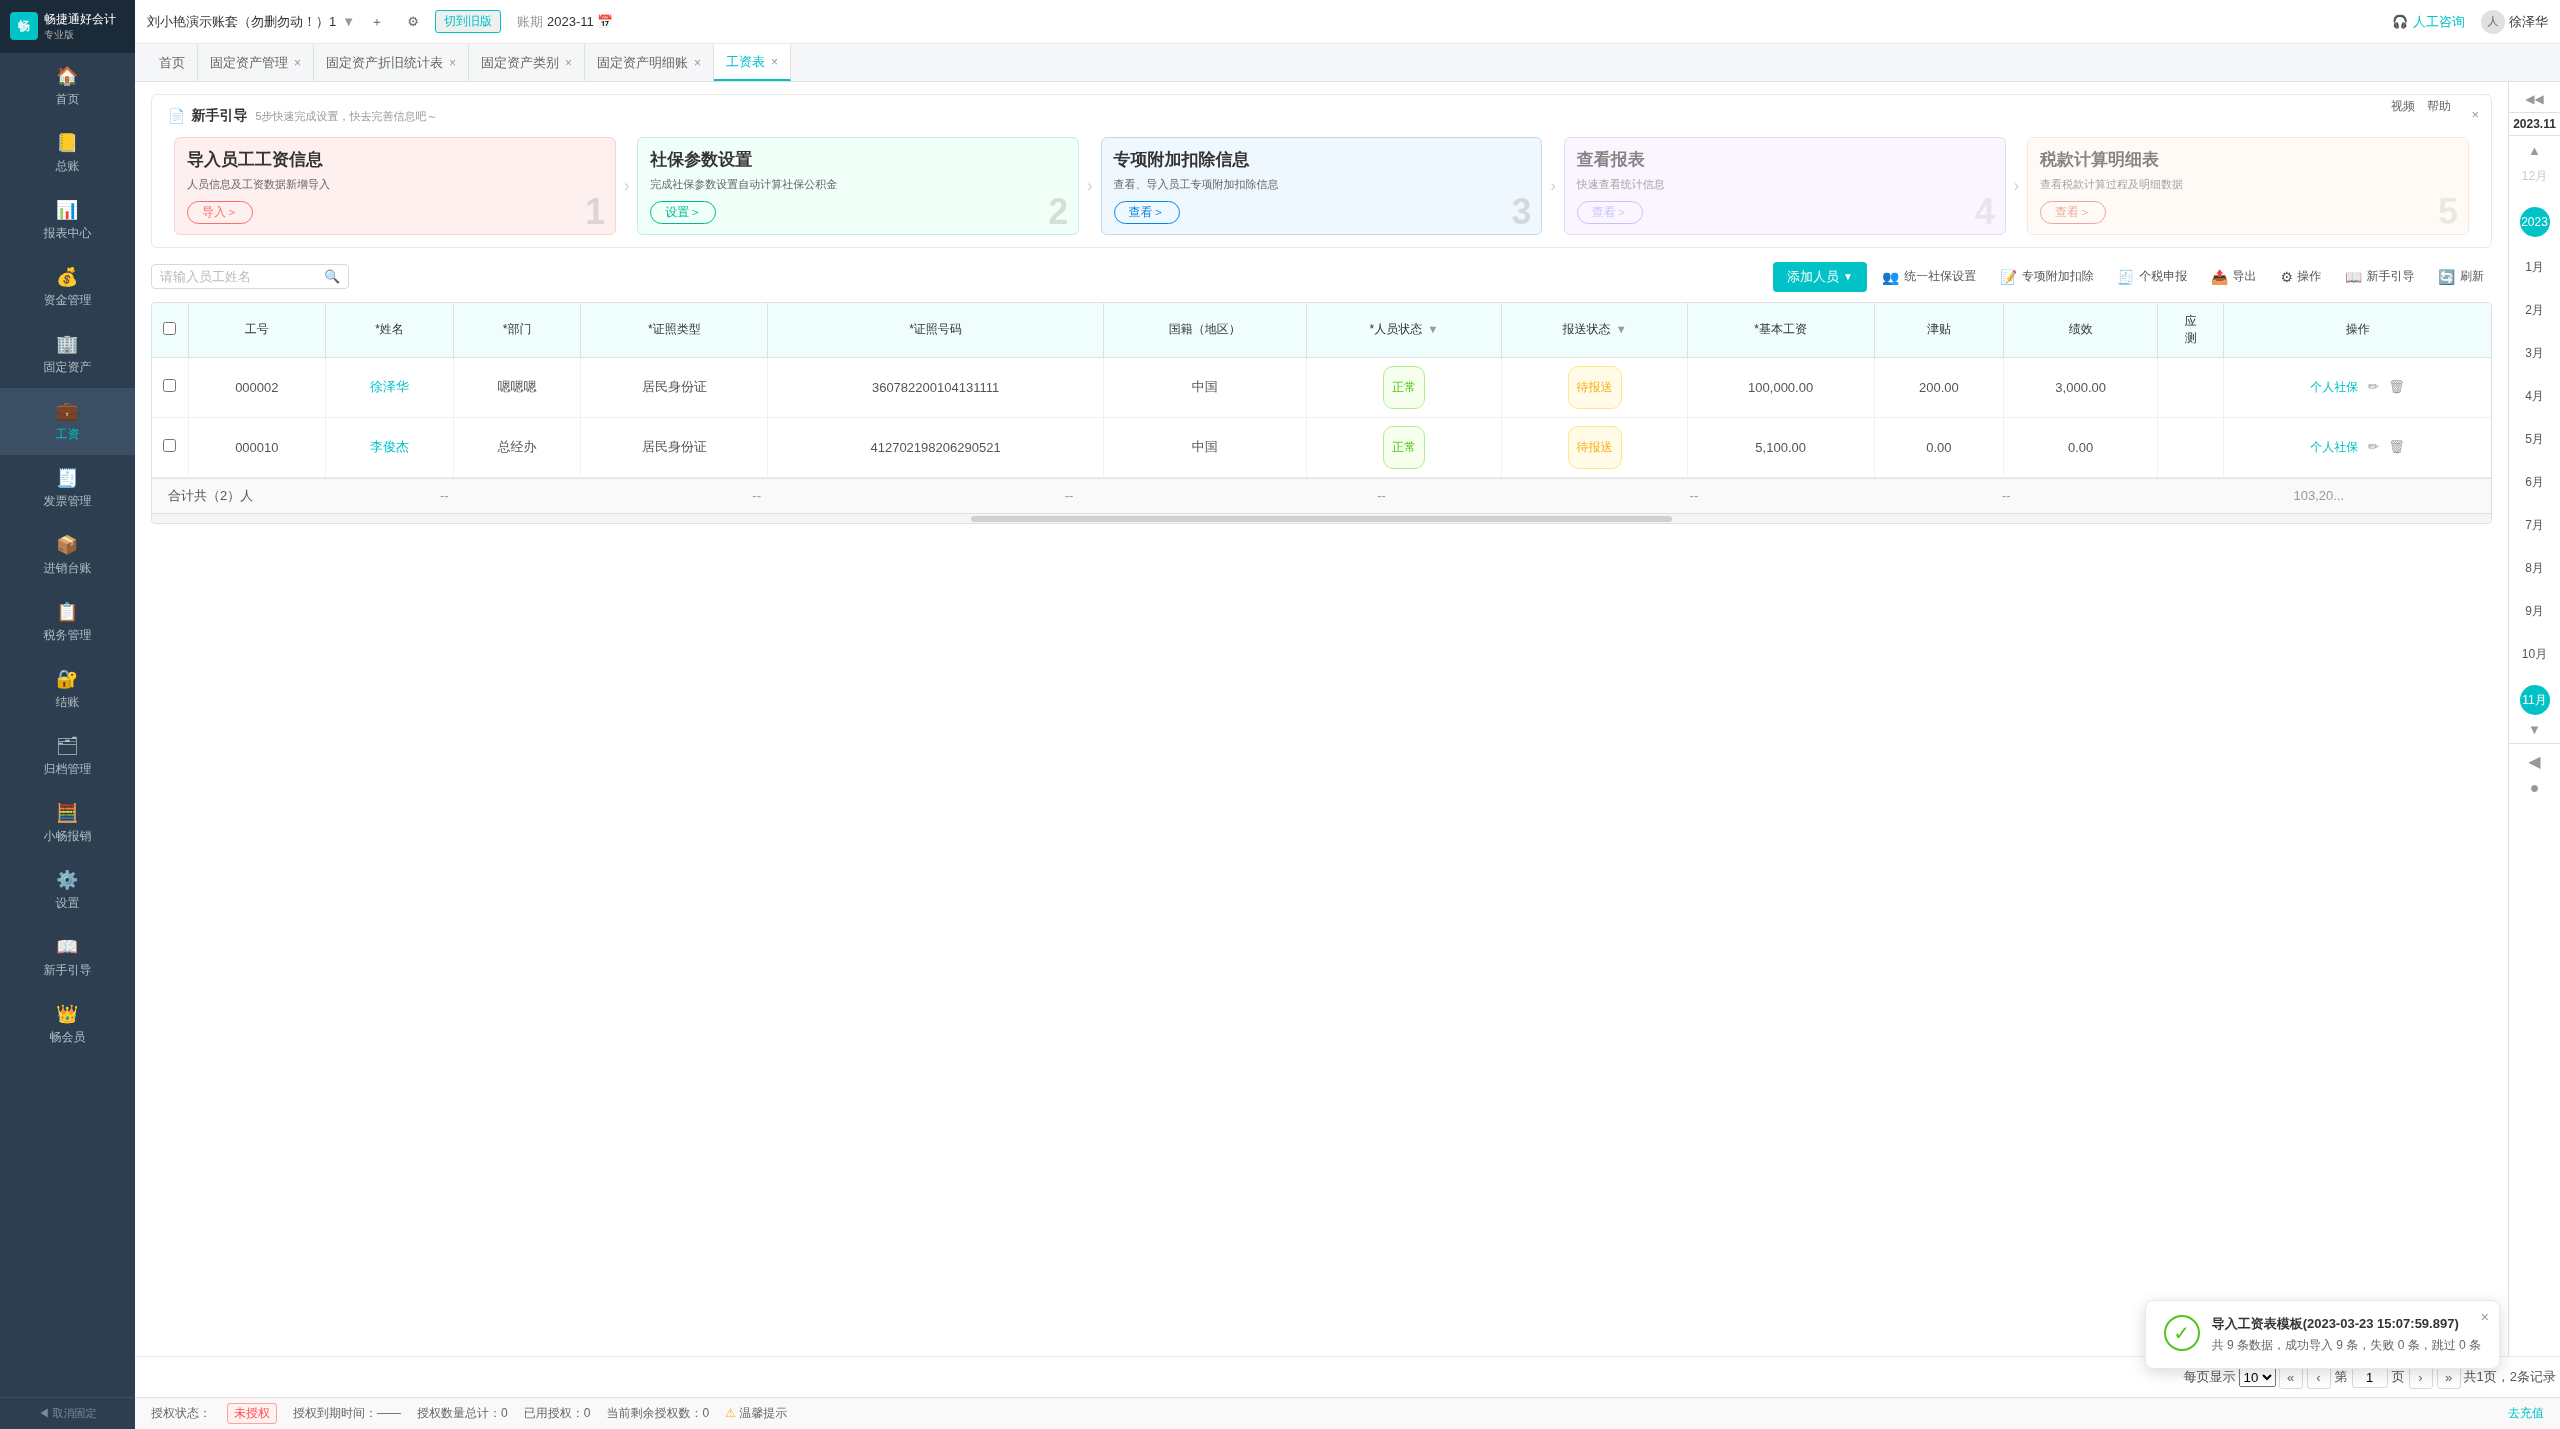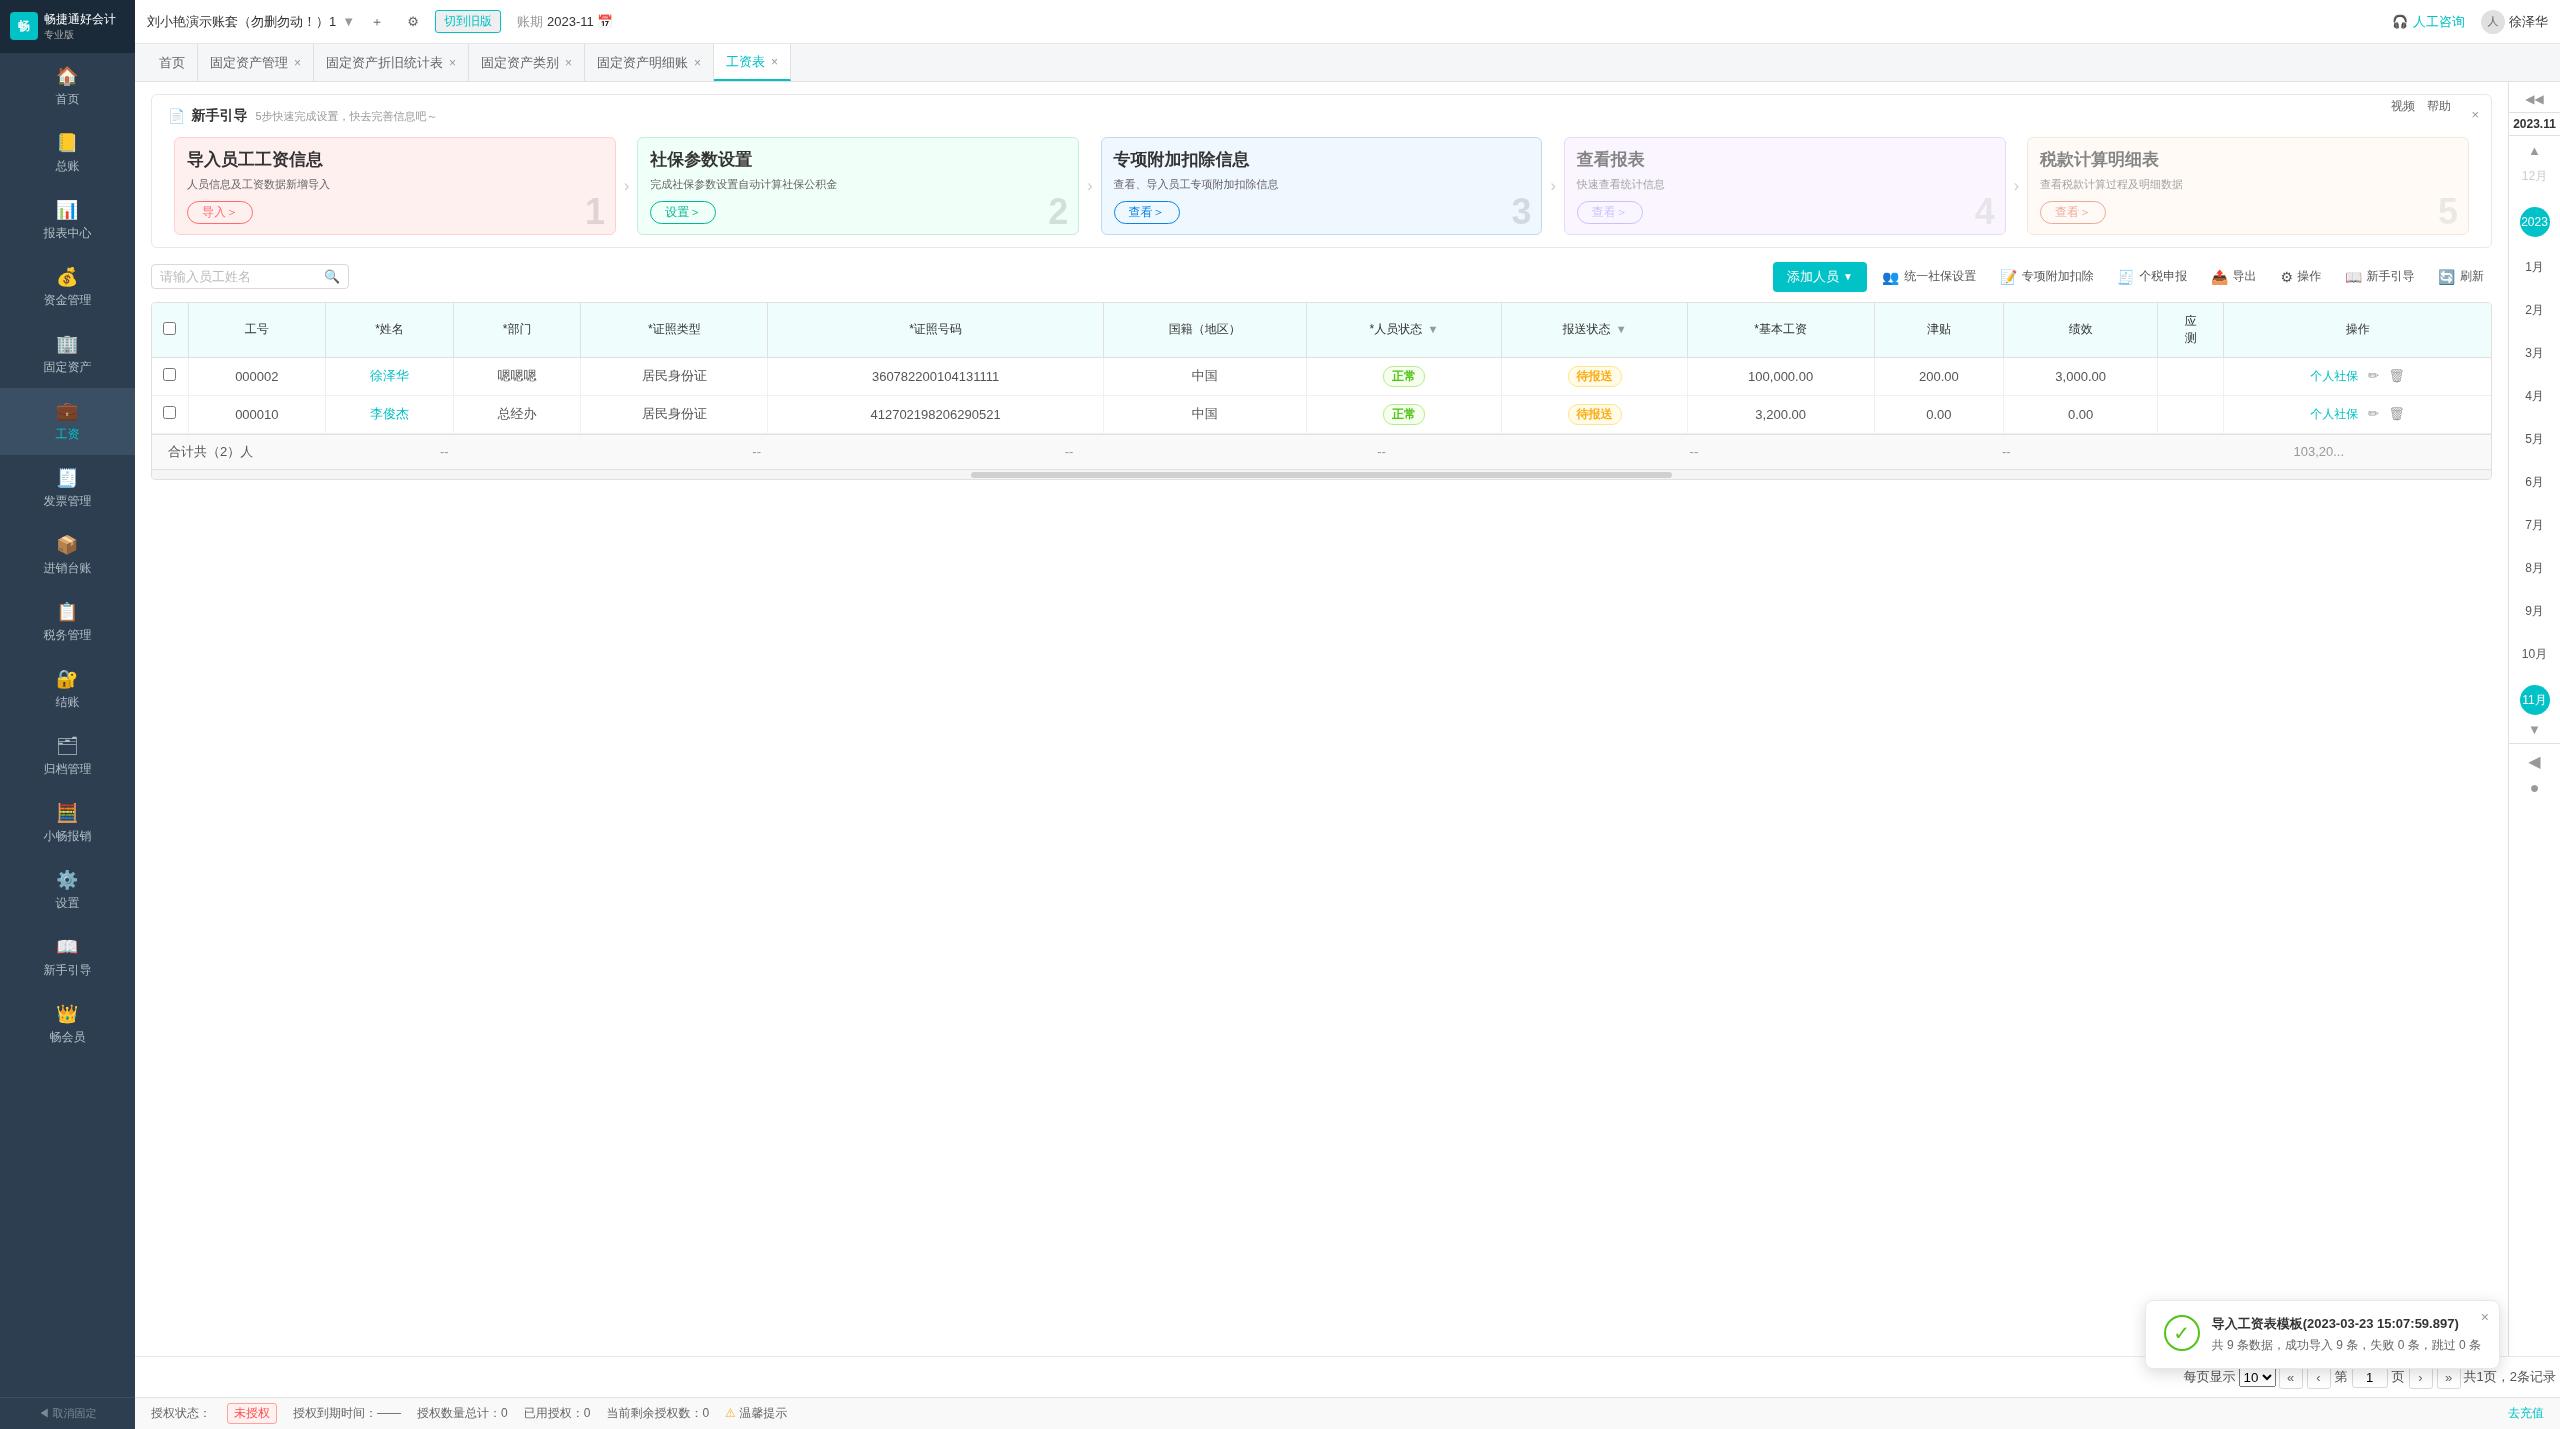--- a/index.html
+++ b/index.html
@@ -88,21 +88,21 @@
     
     .table-wrap { border: 1px solid #e0e0e0; border-radius: 4px; overflow: hidden; }
     table { width: 100%; border-collapse: collapse; font-size: 13px; }
     thead tr { background: #f0fdfd; }
     thead th { padding: 10px 8px; text-align: center; font-weight: normal; color: #333; border-bottom: 1px solid #e0e0e0; border-right: 1px solid #e0e0e0; white-space: nowrap; font-size: 12px; }
     thead th:last-child { border-right: none; }
     tbody tr { border-bottom: 1px solid #f0f0f0; }
     tbody td { padding: 8px; text-align: center; color: #555; border-right: 1px solid #f0f0f0; font-size: 13px; }
     tbody td:last-child { border-right: none; }
     .name-link { color: #00c2c7; cursor: pointer; text-decoration: none; }
-    .status-badge { display: inline-block; padding: 1px 8px; border-radius: 10px; font-size: 12px; font-weight: bold; }
+    .status-badge { display: inline-block; padding: 12px 8px; border-radius: 10px; font-size: 12px; }
     .status-normal { color: #52c41a; background: #f6ffed; border: 1px solid #b7eb8f; }
     .status-pending { color: #faad14; background: #fffbe6; border: 1px solid #ffe58f; }
     .ops-btn { color: #00c2c7; font-size: 12px; cursor: pointer; margin: 0 3px; text-align: center; }
     .ops-icon { color: #999; cursor: pointer; margin: 0 3px; font-size: 13px; }
     .checkbox-cell { width: 36px; }
     input[type="checkbox"] { cursor: pointer; }
     .filter-icon { color: #999; font-size: 11px; cursor: pointer; margin-left: 2px; }
 
     
     .table-footer { background: #f9f9f9; border-top: 1px solid #e0e0e0; padding: 8px 16px; display: flex; align-items: center; font-size: 13px; color: #555; }
@@ -446,21 +446,21 @@
                   <input type="checkbox" style="">
                 </td>
                 <td><span>000010</span></td>
                 <td><a class="name-link">李俊杰</a></td>
                 <td><span>总经办</span></td>
                 <td><span>居民身份证</span></td>
                 <td><span>412702198206290521</span></td>
                 <td><span>中国</span></td>
                 <td><span class="status-badge status-normal">正常</span></td>
                 <td><span class="status-badge status-pending">待报送</span></td>
-                <td><span>3,200.00</span></td>
+                <td><span>5,100.00</span></td>
                 <td><span>0.00</span></td>
                 <td><span>0.00</span></td>
                 <td></td>
                 <td>
                   <span class="ops-btn">个人社保</span>
                   <span class="ops-icon">✏</span>
                   <span class="ops-icon">🗑</span>
                 </td>
               </tr>
             </tbody>

